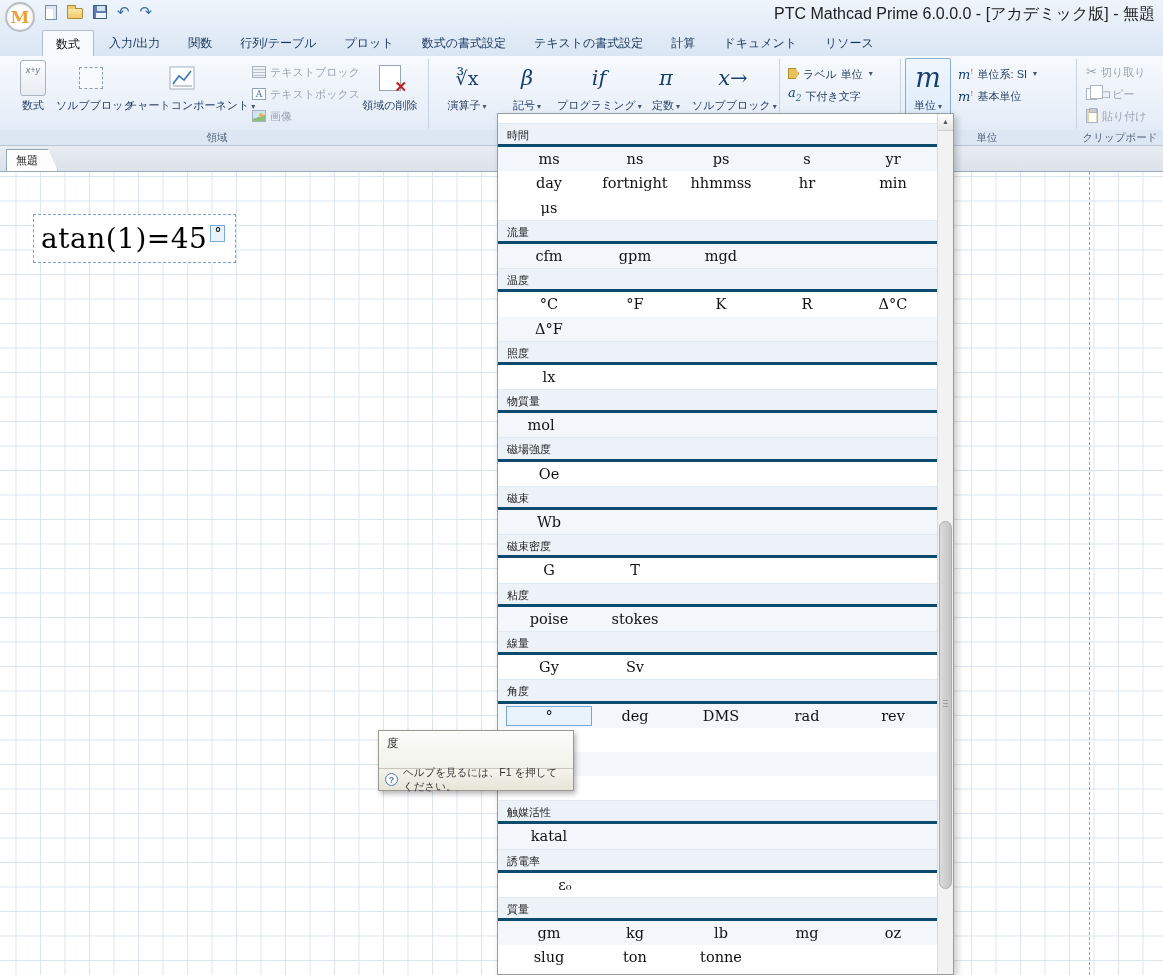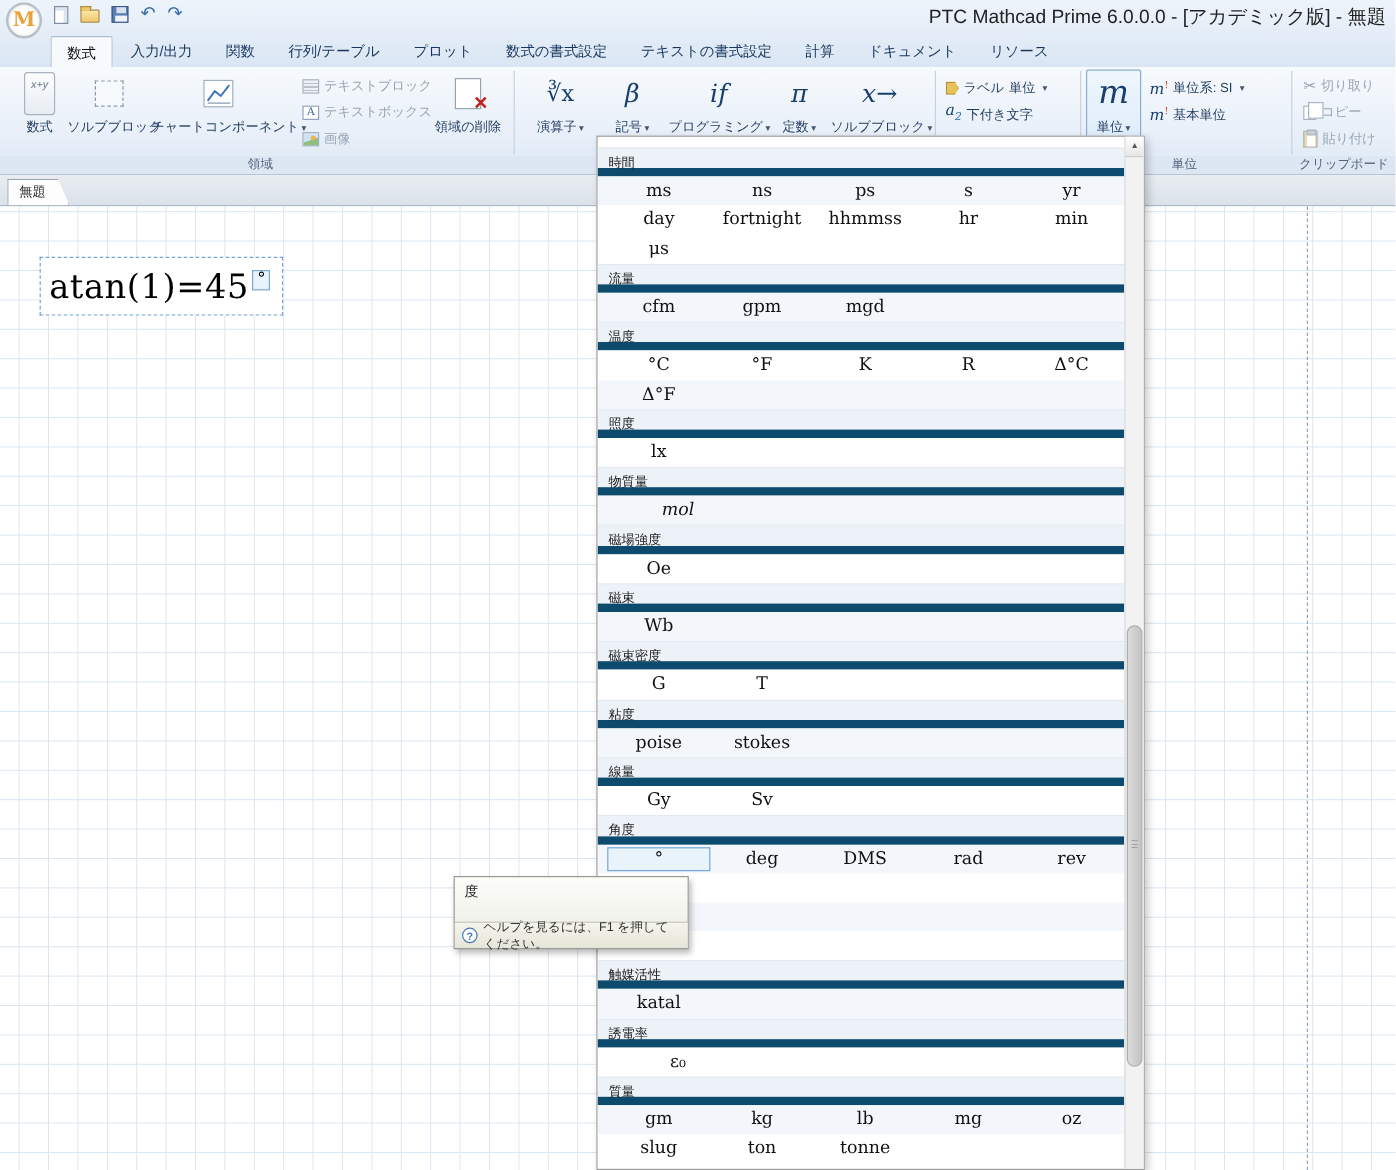--- a/index.html
+++ b/index.html
@@ -111,21 +111,21 @@
     padding-left:7px; z-index:5; }
   .eq-text { font-family:"DejaVu Serif",serif; font-size:28px; color:#000; letter-spacing:0.5px; }
   .unit-ph { margin-left:3px; margin-top:-10px; font-family:"DejaVu Serif",serif; font-size:14px;
     border:1px solid #79a9da; background:#e9f3fc; padding:0 3px; line-height:15px; color:#000; }
 
   
   .units-panel { position:absolute; left:497px; top:113px; width:457px; height:862px;
     background:#fff; border:1px solid #9b9b9b; box-shadow:3px 3px 7px rgba(0,0,0,0.22); z-index:40; }
   .units-list { position:absolute; left:0; top:0; right:16px; bottom:0; padding-top:9px; overflow:hidden; }
   .cat-row { height:24.2px; line-height:23px; background:#edf2f8; border-top:1px solid #e1e9f2;
-    border-bottom:7px solid #0c4a6e; }
+    border-bottom:3px solid #0c4a6e; }
   .cat-row span { padding-left:9px; font-size:11px; color:#222; }
   .unit-row { height:24.2px; position:relative; background:#fff; }
   .unit-row.striped { background:#f3f7fb; }
   .unit-cell { position:absolute; top:0; width:86px; height:24px; line-height:24px; text-align:center;
     font-family:"DejaVu Serif",serif; font-size:14.5px; color:#111; cursor:default; }
   .unit-cell.selected { top:2px; height:20px; line-height:18px; border:1px solid #74a7d8;
     background:#e8f3fc; }
 
   .units-scrollbar { position:absolute; top:0; right:0; bottom:0; width:16px; background:#f2f2f2;
     border-left:1px solid #dadada; }
@@ -351,21 +351,21 @@
         </div>
         <div class="unit-row striped">
           <span class="unit-cell" style="left: 8px;">Δ°F</span>
         </div>
         <div class="cat-row"><span>照度</span></div>
         <div class="unit-row">
           <span class="unit-cell" style="left: 8px;">lx</span>
         </div>
         <div class="cat-row"><span>物質量</span></div>
         <div class="unit-row striped">
-          <span class="unit-cell" style="left: 24px; font-style: italic;">mol</span>
+          <span class="unit-cell" style="left: 0;">mol</span>
         </div>
         <div class="cat-row"><span>磁場強度</span></div>
         <div class="unit-row">
           <span class="unit-cell" style="left: 8px;">Oe</span>
         </div>
         <div class="cat-row"><span>磁束</span></div>
         <div class="unit-row striped">
           <span class="unit-cell" style="left: 8px;">Wb</span>
         </div>
         <div class="cat-row"><span>磁束密度</span></div>

